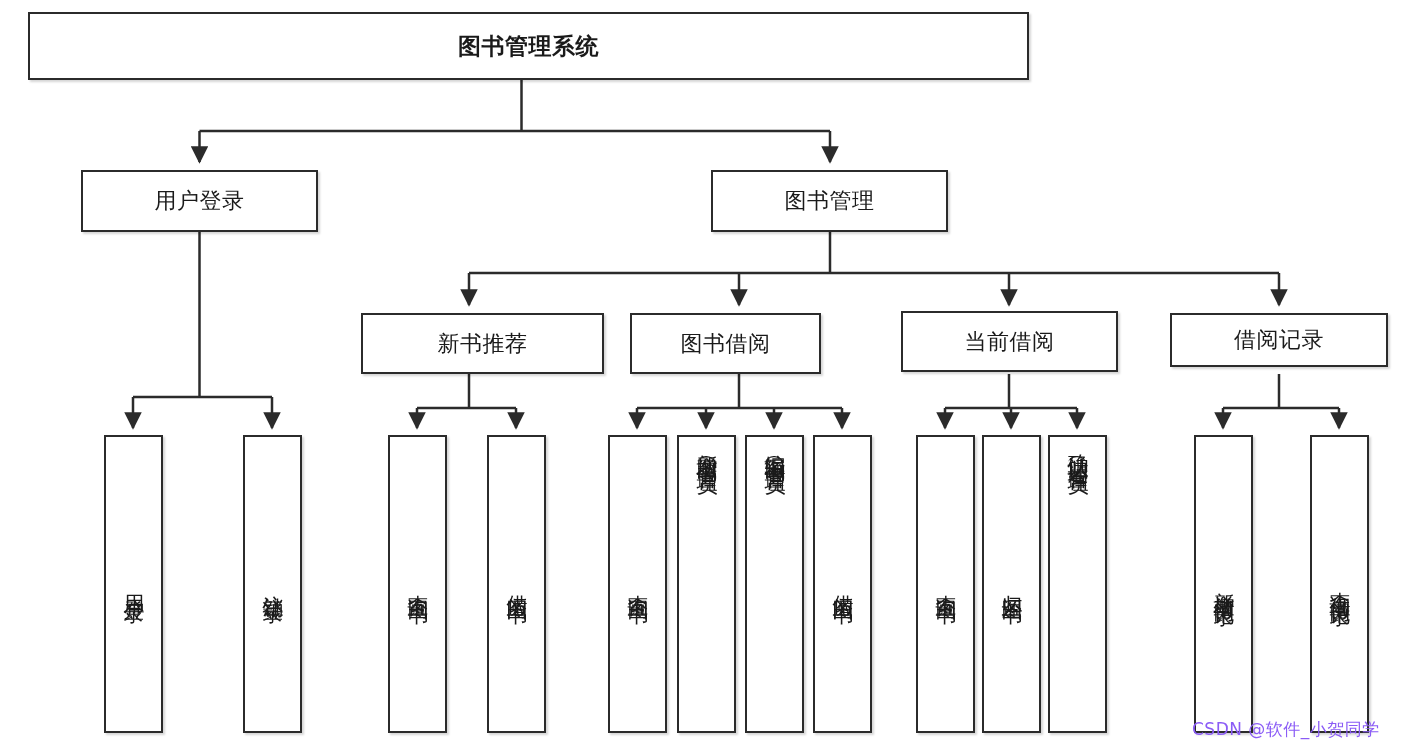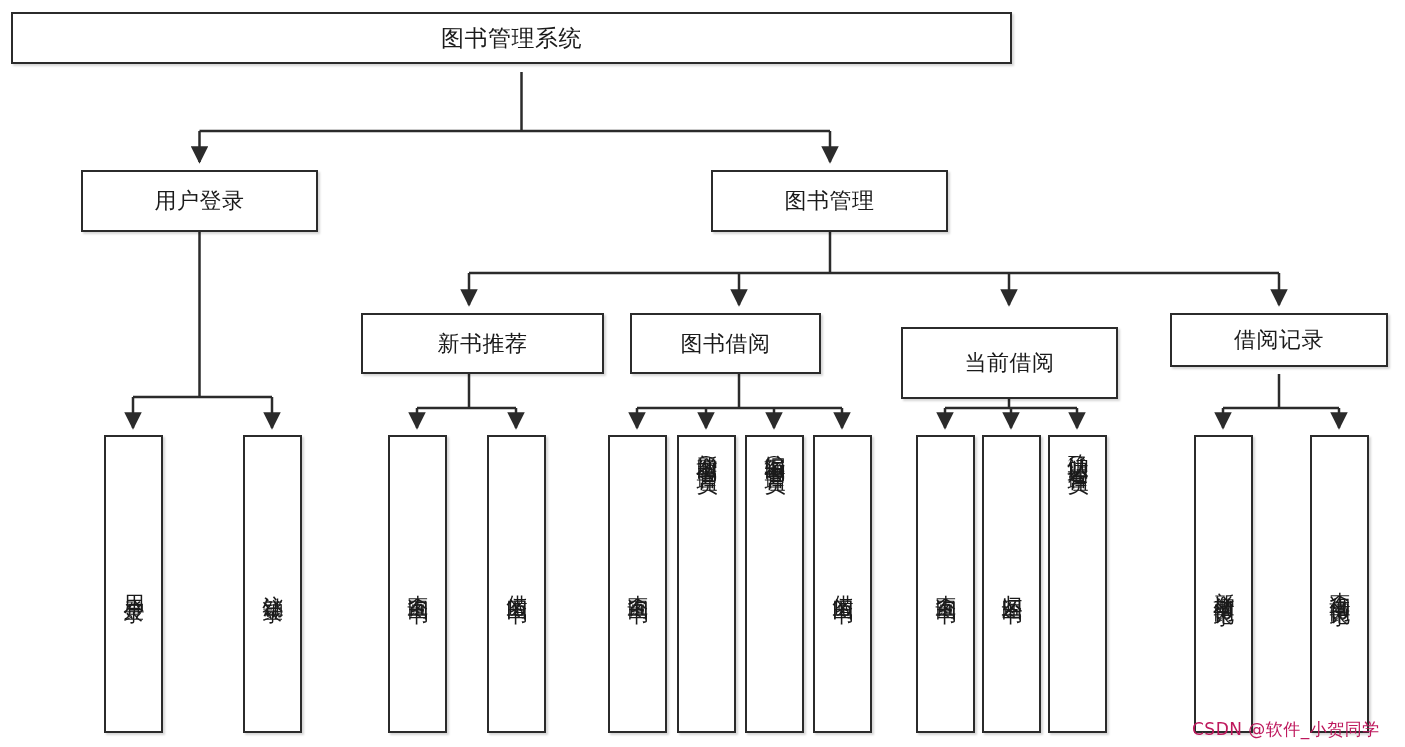--- a/index.html
+++ b/index.html
@@ -62,21 +62,21 @@
     text-orientation: upright;
     font-size: 21px;
     line-height: 1.0;
     letter-spacing: 3px;
     white-space: nowrap;
   }
   .node.v.center .label { margin-top: auto; margin-bottom: auto; }
   .watermark {
     position: absolute;
     font-size: 17px;
-    color: #be185d;
+    color: #8b5cf6;
     white-space: nowrap;
     letter-spacing: 0.5px;
   }
 </style>
 </head>
 <body>
 
 <div id="canvas">
 
   <svg id="edges" viewBox="0 0 1405 747" width="1405" height="747" aria-hidden="true">
@@ -122,38 +122,38 @@
       <path d="M 1011 408 L 1011 428" marker-end="url(#arrow)"></path>
       <path d="M 1077 408 L 1077 428" marker-end="url(#arrow)"></path>
 
       <path d="M 1279 374 L 1279 408"></path>
       <path d="M 1223 408 L 1339 408"></path>
       <path d="M 1223 408 L 1223 428" marker-end="url(#arrow)"></path>
       <path d="M 1339 408 L 1339 428" marker-end="url(#arrow)"></path>
     </g>
   </svg>
 
-  <div class="node h root" style="left:11px; top:12px; width:1001px; height:52px;">
+  <div class="node h root" style="left:28px; top:12px; width:1001px; height:68px;font-weight:bold;">
     <span class="label">图书管理系统</span>
   </div>
 
   <div class="node h" style="left:81px; top:170px; width:237px; height:62px;">
     <span class="label">用户登录</span>
   </div>
   <div class="node h" style="left:711px; top:170px; width:237px; height:62px;">
     <span class="label">图书管理</span>
   </div>
 
   <div class="node h" style="left:361px; top:313px; width:243px; height:61px;">
     <span class="label">新书推荐</span>
   </div>
   <div class="node h" style="left:630px; top:313px; width:191px; height:61px;">
     <span class="label">图书借阅</span>
   </div>
-  <div class="node h" style="left:901px; top:327px; width:217px; height:72px;">
+  <div class="node h" style="left:901px; top:311px; width:217px; height:61px;">
     <span class="label">当前借阅</span>
   </div>
   <div class="node h" style="left:1170px; top:313px; width:218px; height:54px;">
     <span class="label">借阅记录</span>
   </div>
 
   <div class="node v center" style="left:104px; top:435px; width:59px; height:298px;">
     <span class="label">用户登录</span>
   </div>
   <div class="node v center" style="left:243px; top:435px; width:59px; height:298px;">

